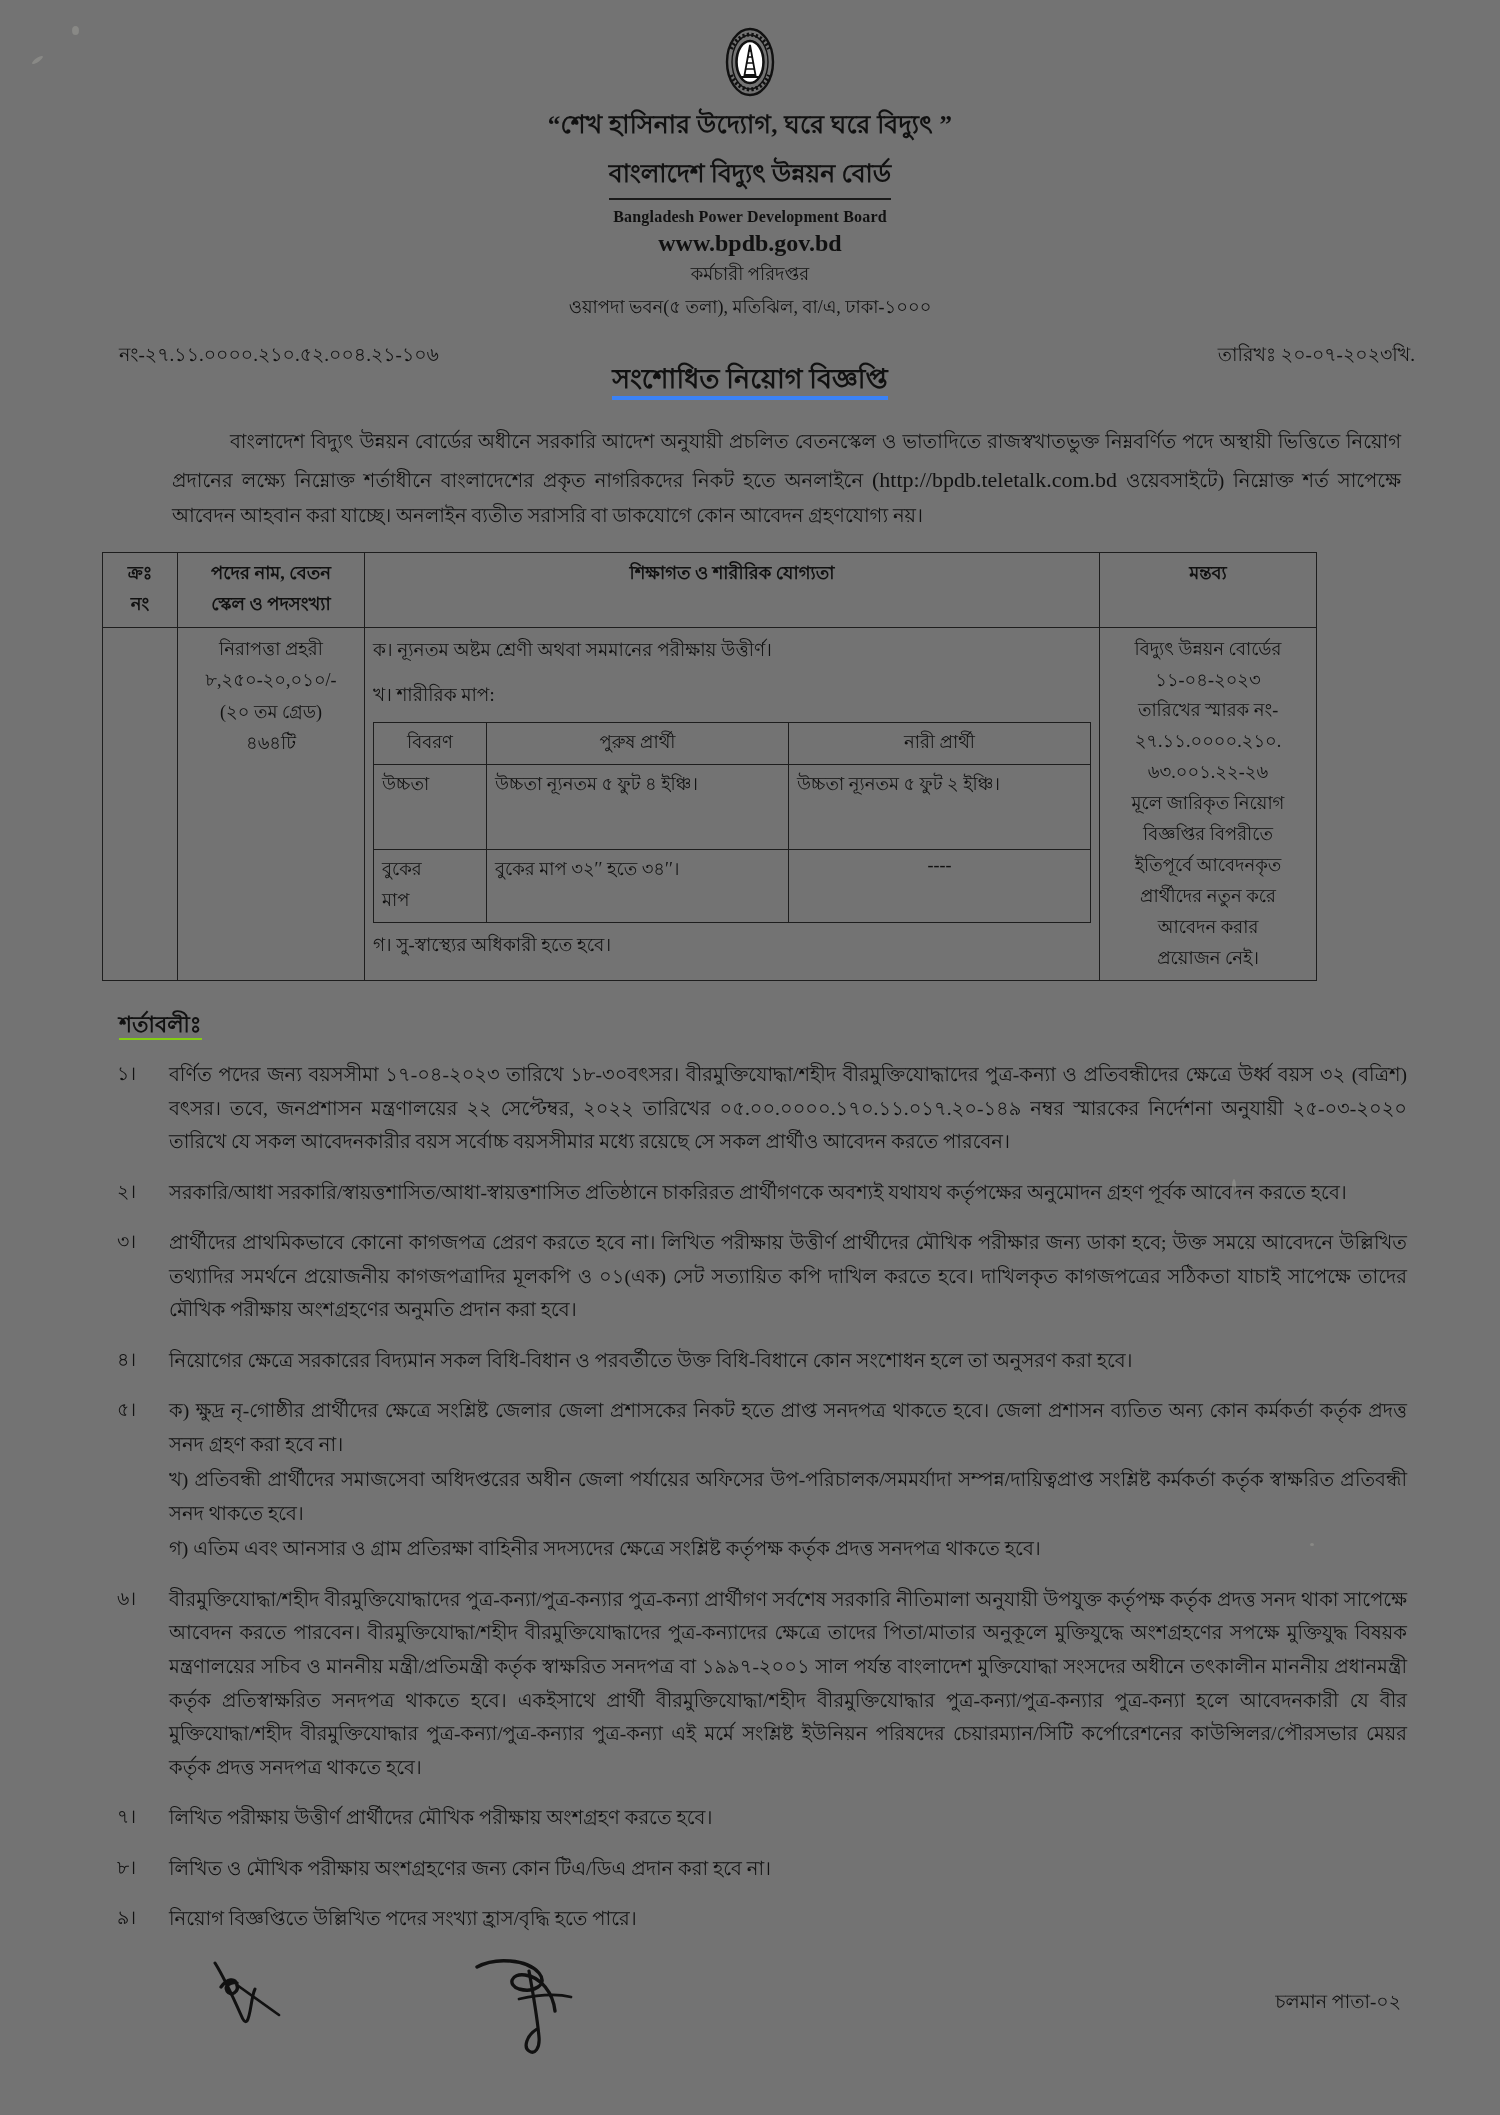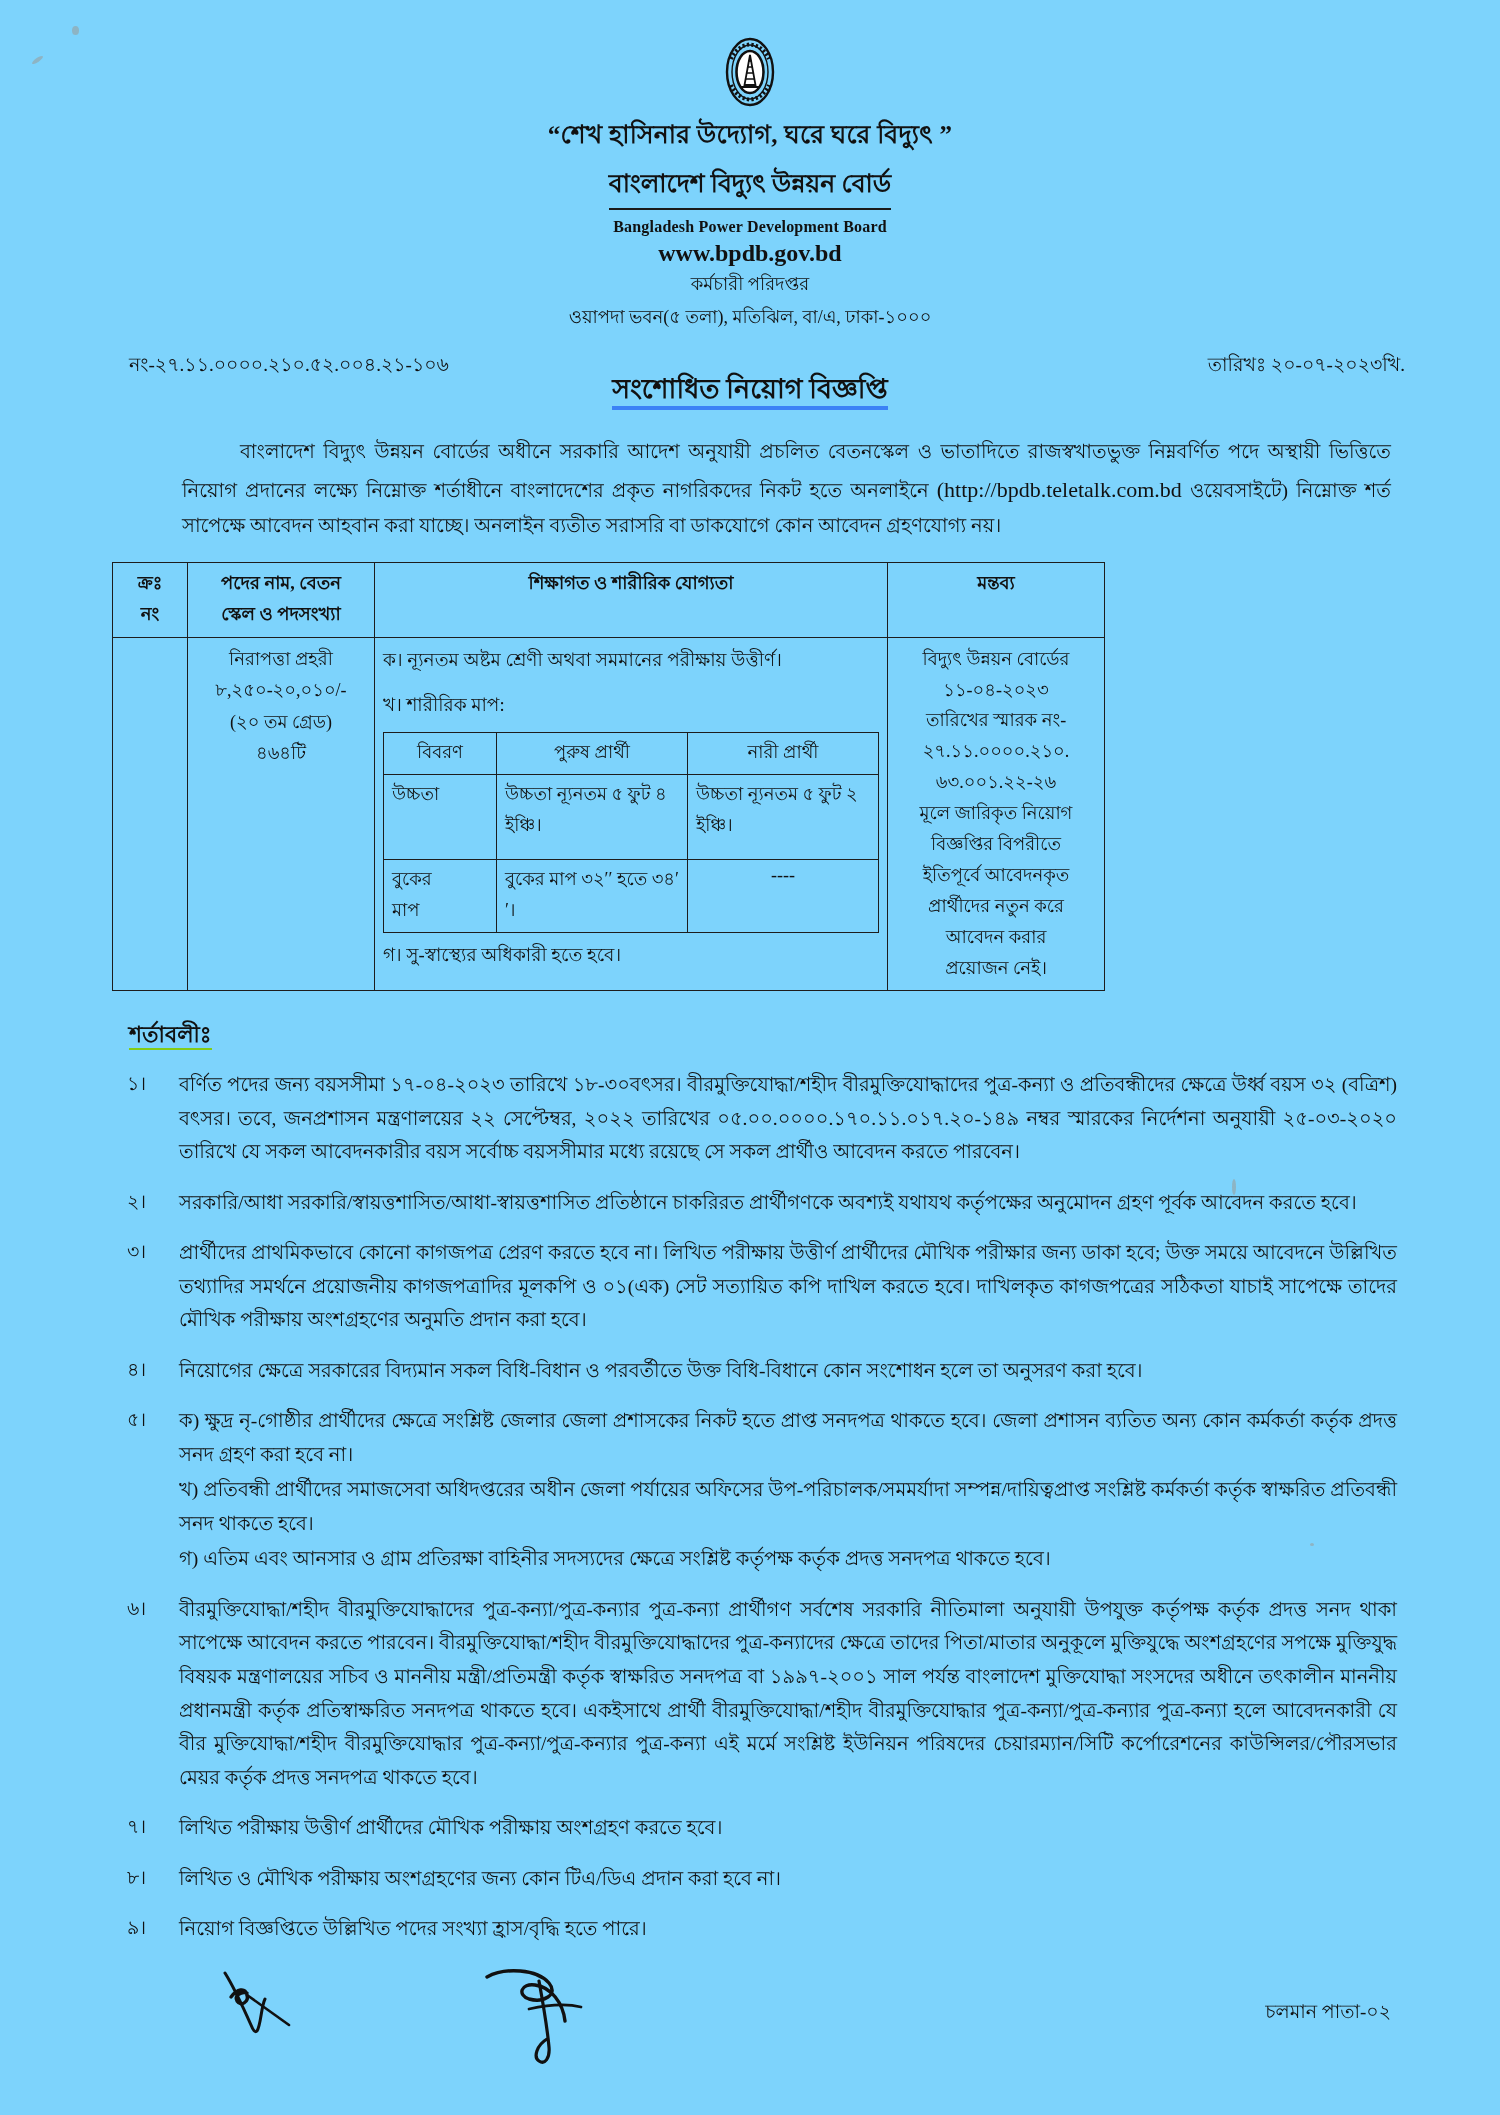--- a/index.html
+++ b/index.html
@@ -13,22 +13,22 @@
     position: relative;
     font-family: "Liberation Serif", "DejaVu Serif", serif;
     color: #111;
     overflow: hidden;
   }
   .page {
     position: relative;
     width: 1500px;
     height: 2115px;
     box-sizing: border-box;
-    padding: 17px;
-    background: #7dd3fc;
+    padding: 7px;
+    background: #737373;
   }
 
   
   .speck {
     position: absolute;
     background: #9a9a96;
     border-radius: 50%;
     opacity: .55;
   }
 
@@ -94,21 +94,21 @@
   }
   .intro .indent { display: inline-block; width: 58px; }
   .intro .url {
     font-family: "Liberation Serif", serif;
     font-size: 22px;
   }
 
   
   table.main {
     border-collapse: collapse;
-    width: 993px;
+    width: 1215px;
     margin: 18px 0 0 95px;
     table-layout: fixed;
   }
   table.main > thead > tr > th,
   table.main > tbody > tr > td {
     border: 1.6px solid #1d1d1d;
     vertical-align: top;
     padding: 6px 8px;
     font-size: 18px;
   }

